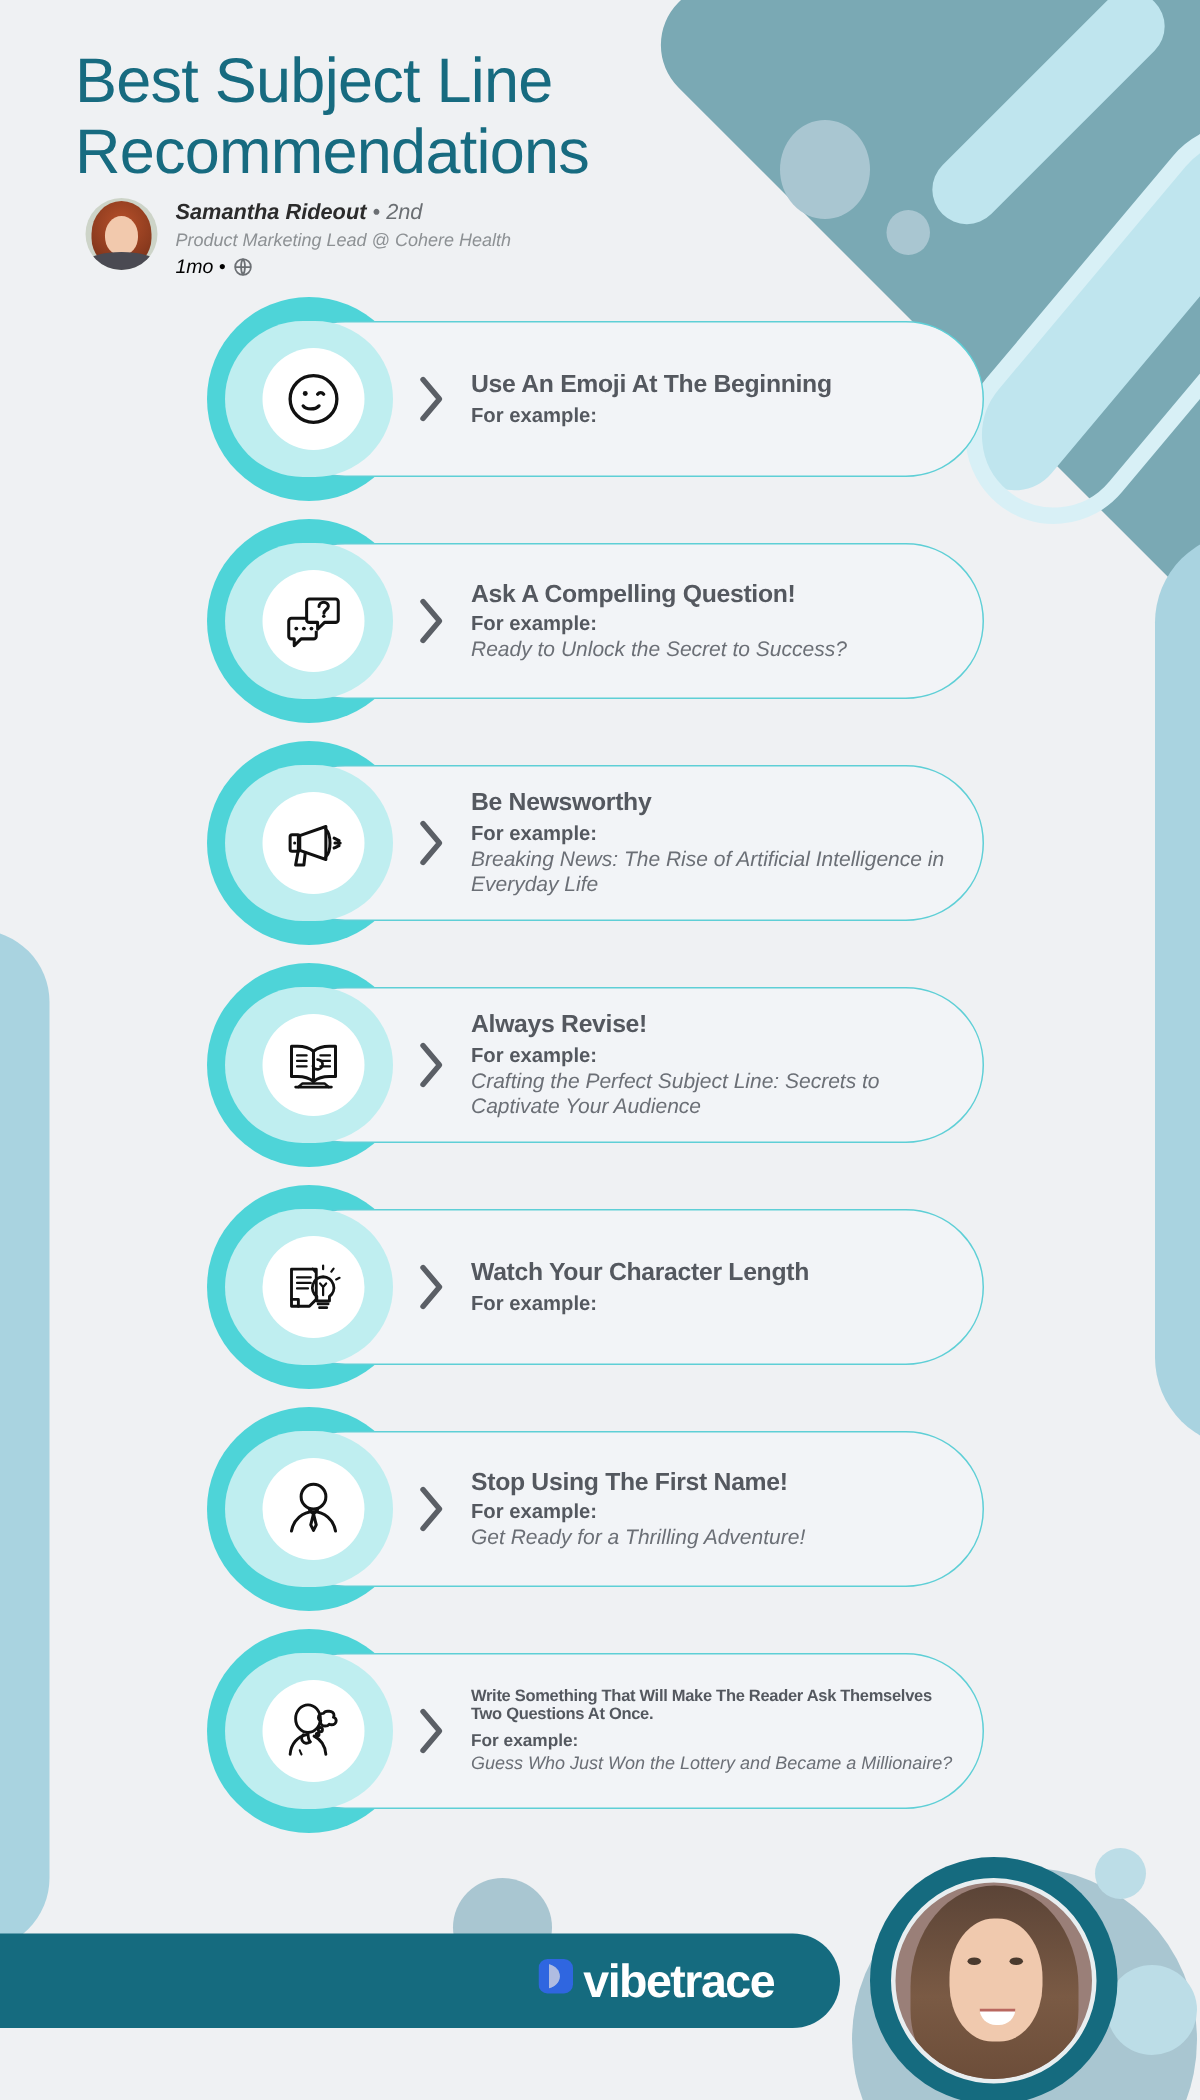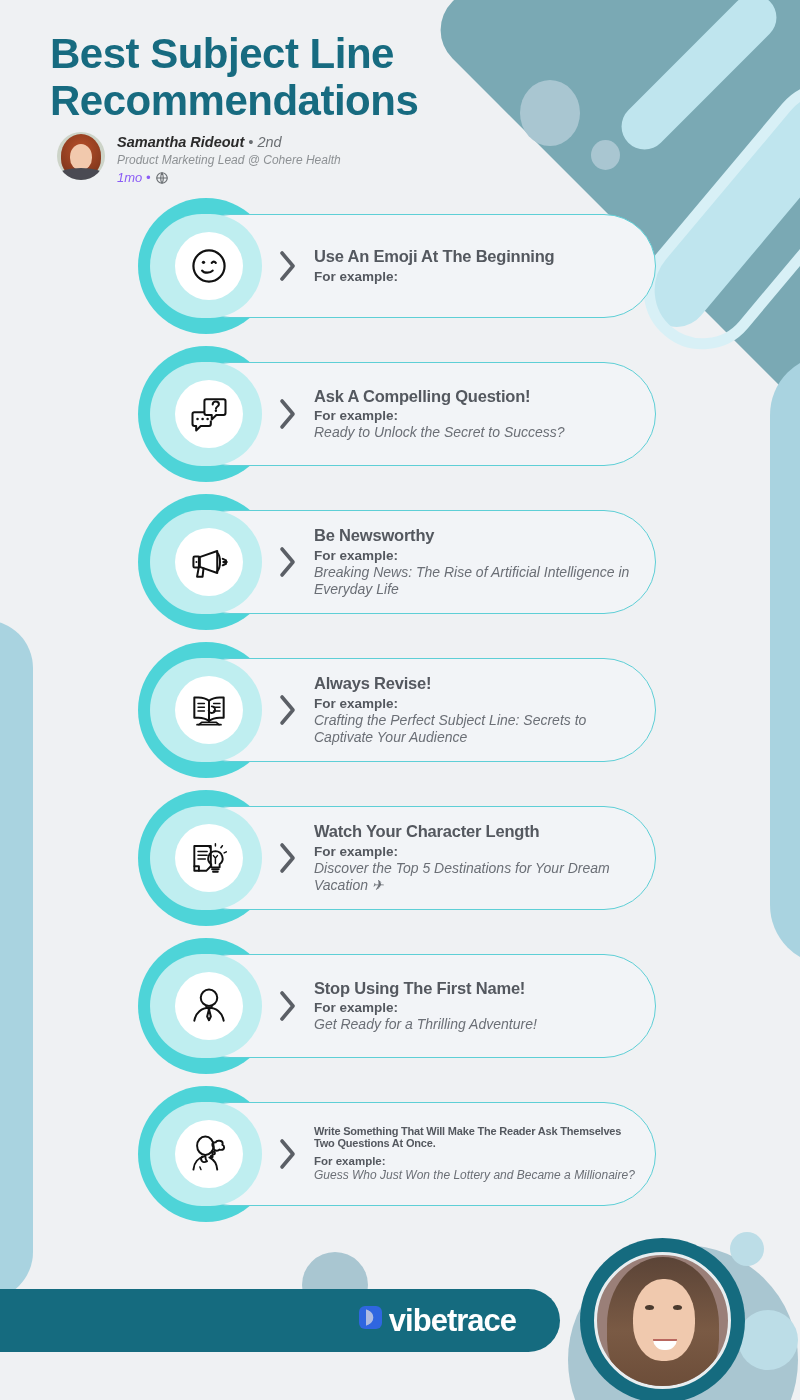--- a/index.html
+++ b/index.html
@@ -97,21 +97,21 @@
     border-radius: 50%;
   }
 
   
   .header { position: absolute; top: 0; left: 0; width: 800px; }
   .title {
     margin: 0;
     padding: 30px 0 0 50px;
     color: #176b80;
     font-size: 42px;
-    font-weight: bold;
+    font-weight: normal;
     line-height: 1.12;
     letter-spacing: -0.5px;
     max-width: 520px;
   }
   .author {
     display: flex;
     align-items: flex-start;
     padding: 8px 0 0 57px;
     font-style: italic;
   }
@@ -144,21 +144,21 @@
   .author-text { padding-left: 12px; padding-top: 1px; }
   .author-name {
     font-size: 14.5px; color: #2b2b2b; font-weight: bold;
     line-height: 1.25;
   }
   .author-name .degree { color: #6b6f73; font-weight: normal; }
   .author-role {
     font-size: 12px; color: #8d9194; line-height: 1.35; margin-top: 1px;
   }
   .author-meta {
-    font-size: 13px; color: #8b5cf6; line-height: 1.35; margin-top: 1px;
+    font-size: 13px; color: #000000; line-height: 1.35; margin-top: 1px;
     display: flex; align-items: center; gap: 5px;
   }
   .globe-icon { display: inline-flex; }
 
   
   .cards { position: absolute; top: 198px; left: 0; width: 800px; }
   .card {
     position: relative;
     height: 136px;
     margin-bottom: 12px;
@@ -484,21 +484,20 @@
         </svg>
       </div>
       <div class="chevron">
         <svg width="22" height="36" viewBox="0 0 22 36" fill="none" stroke="currentColor" stroke-width="3.6" stroke-linecap="round" stroke-linejoin="round">
           <path d="M5 5l11 13L5 31"></path>
         </svg>
       </div>
       <div class="card-text">
         <div class="card-title">Watch Your Character Length</div>
         <div class="card-eg-label">For example:</div>
-        <div class="card-eg-text">Discover the Top 5 Destinations for Your Dream Vacation ✈</div>
       </div>
     </div>
 
     <div class="card compact">
       <div class="icon-outer"></div>
       <div class="card-pill"></div>
       <div class="icon-inner-box"></div>
       <div class="icon-circle">
         <svg width="44" height="44" viewBox="0 0 48 48" fill="none" stroke="#111" stroke-width="2.2" stroke-linejoin="round" stroke-linecap="round">
           <circle cx="24" cy="15" r="9"></circle>

